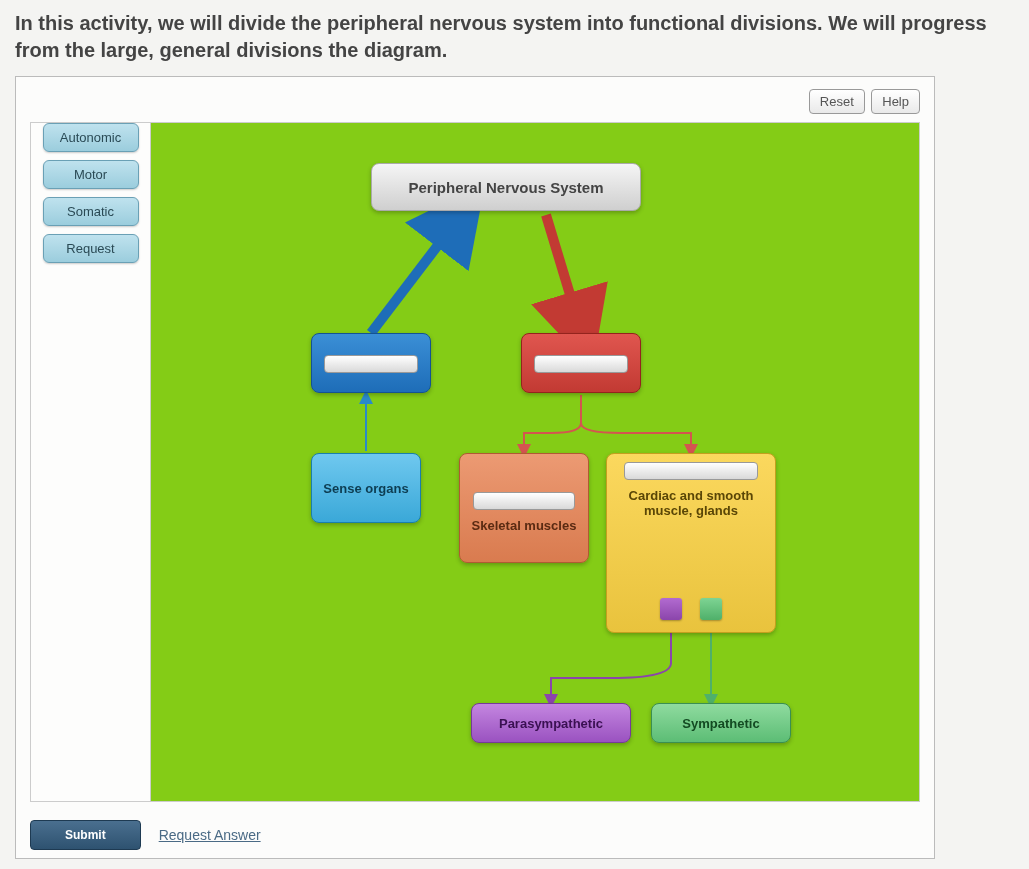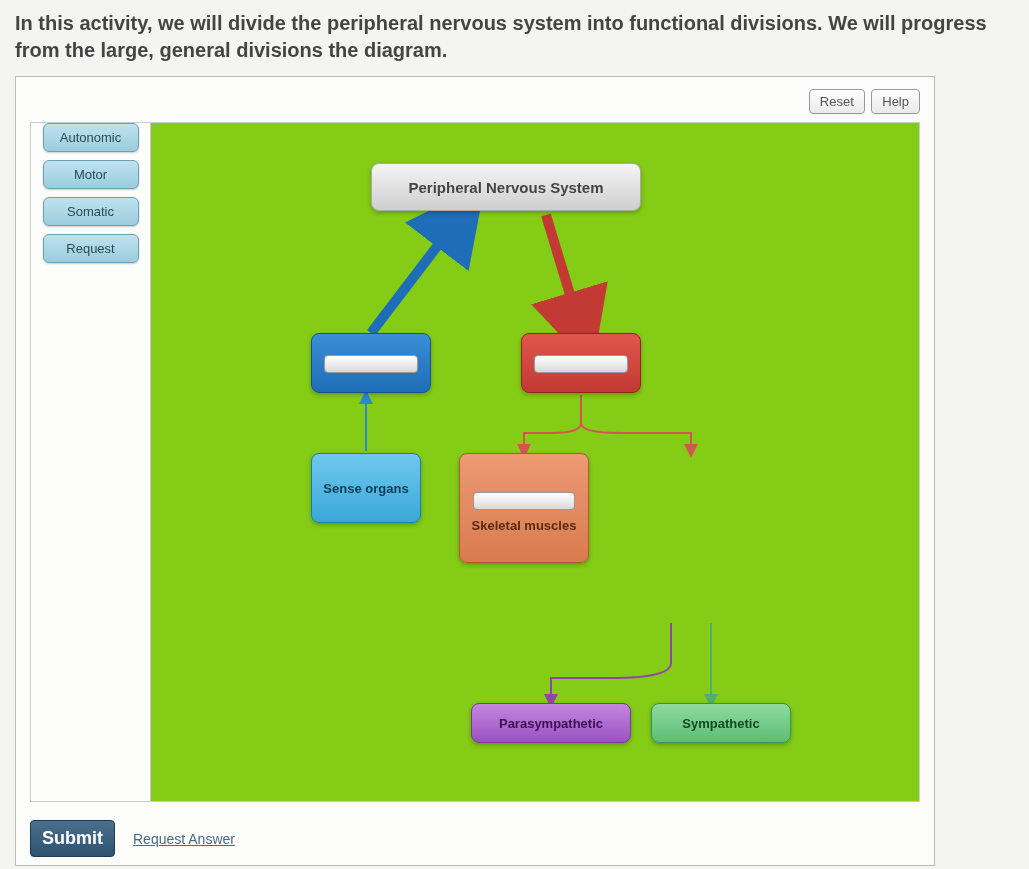--- a/index.html
+++ b/index.html
@@ -155,22 +155,22 @@
     display: flex;
     align-items: center;
     gap: 18px;
   }
   .submit-btn {
     background: linear-gradient(#4a6f8f,#2e5270);
     color: #fff;
     font-weight: bold;
     border: 1px solid #1e3a52;
     border-radius: 4px;
-    padding: 7px 11px;
-    font-size: 18px;
+    padding: 7px 34px;
+    font-size: 12px;
     cursor: pointer;
   }
   .request-link {
     color: #4a6a85;
     font-size: 14px;
     text-decoration: underline;
     cursor: pointer;
   }
 </style>
 </head>
@@ -246,20 +246,28 @@
 
       <div class="node sense">
         <span>Sense organs</span>
       </div>
 
       <div class="node skeletal">
         <div class="slot"></div>
         <span style="margin-top:6px;font-weight:bold">Skeletal muscles</span>
       </div>
 
+      <div class="node cardiac">
+        <div class="slot"></div>
+        <span style="margin-top:6px;font-weight:bold;padding:0 6px">Cardiac and smooth muscle, glands</span>
+        <div class="mini-row">
+          <div class="mini purple"></div>
+          <div class="mini green"></div>
+        </div>
+      </div>
 
       <div class="node para">
         <span>Parasympathetic</span>
       </div>
 
       <div class="node symp">
         <span>Sympathetic</span>
       </div>
 
     </div>

